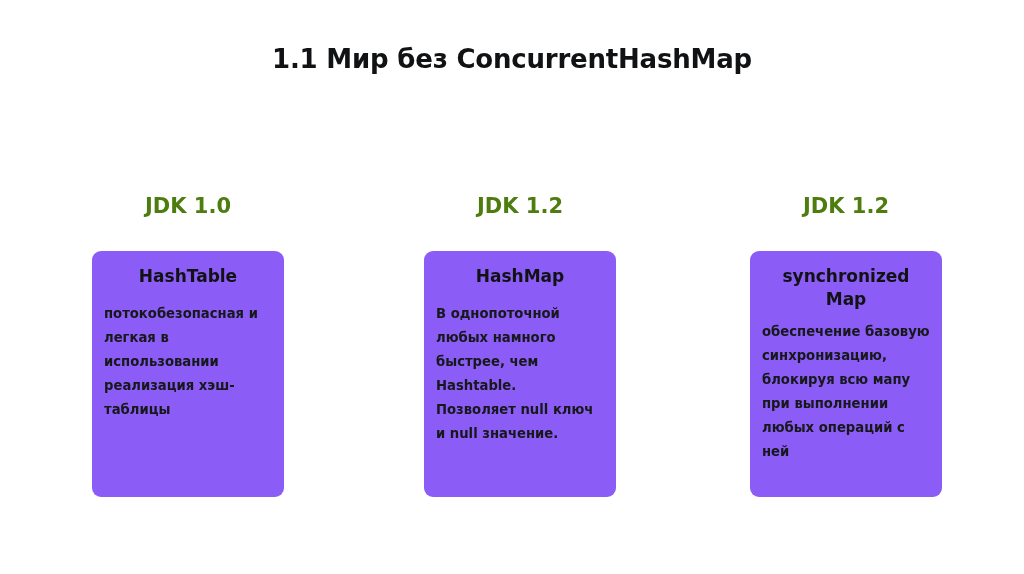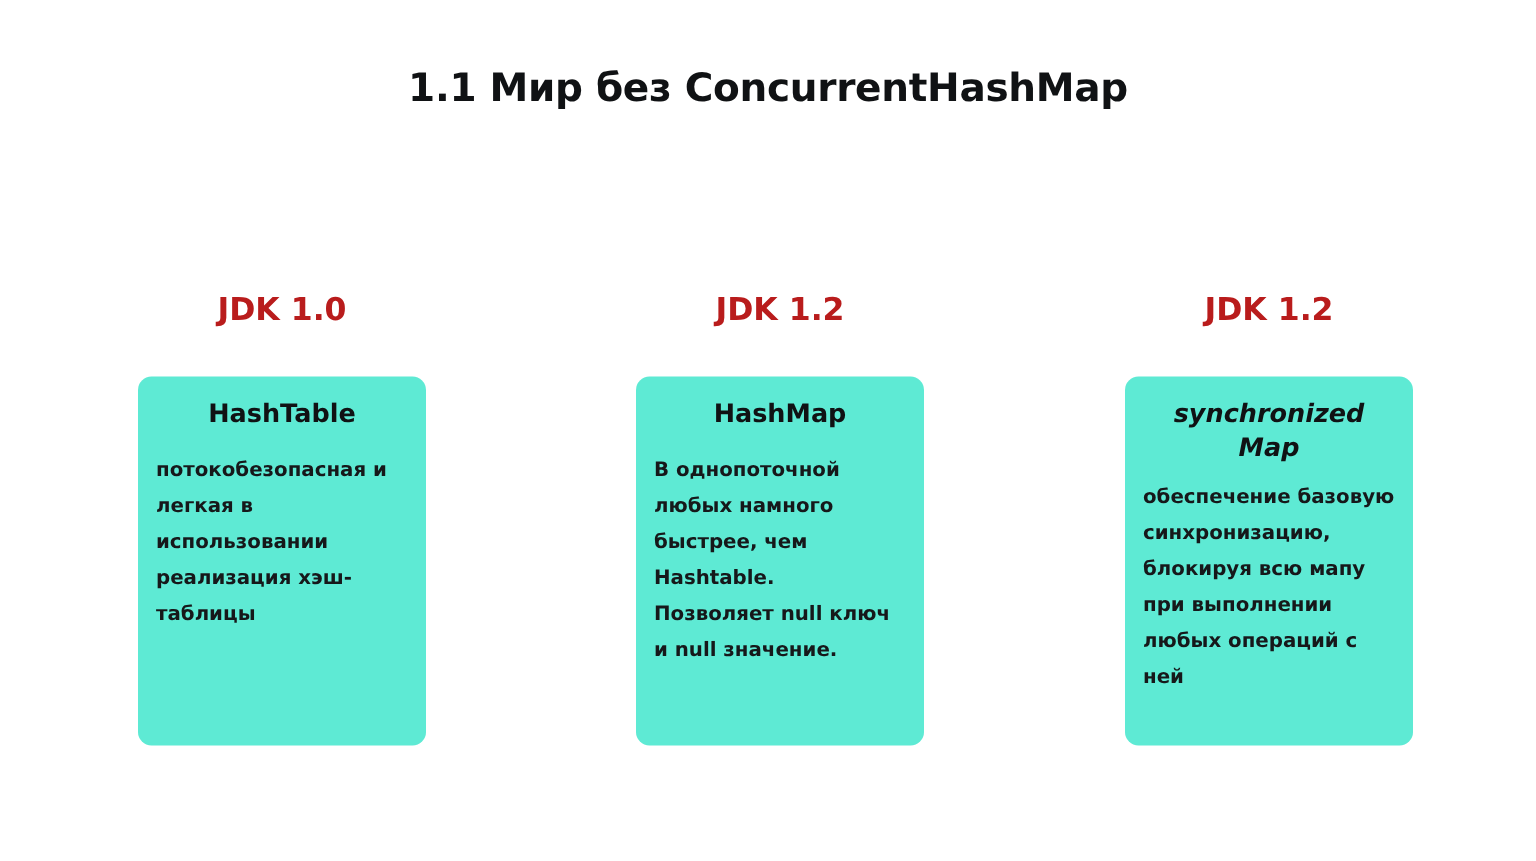--- a/index.html
+++ b/index.html
@@ -50,49 +50,48 @@
   }
 
   .col-1 { left: 92px; }
   .col-2 { left: 424px; }
   .col-3 { left: 750px; }
 
   .column-heading {
     text-align: center;
     font-size: 21px;
     font-weight: bold;
-    color: #b91c1c;
+    color: #4d7c0f;
     line-height: 26px;
     margin: 0;
     padding: 0;
     height: 30px;
   }
 
   .card {
     margin-top: 28px;
     width: 192px;
     height: 246px;
     box-sizing: border-box;
-    background: #5eead4;
+    background: #8b5cf6;
     border-radius: 9px;
     padding: 14px 12px 10px 12px;
   }
 
   .card-title {
     text-align: center;
     font-size: 17px;
     font-weight: bold;
     color: #101214;
     line-height: 23px;
     margin: 0 0 14px 0;
   }
 
   .card-title.two-line {
     margin-bottom: 9px;
-    font-style: italic;
   }
 
   .card-body {
     font-size: 13.2px;
     font-weight: bold;
     color: #16181a;
     line-height: 24px;
     text-align: left;
     margin: 0;
     white-space: pre-line;

